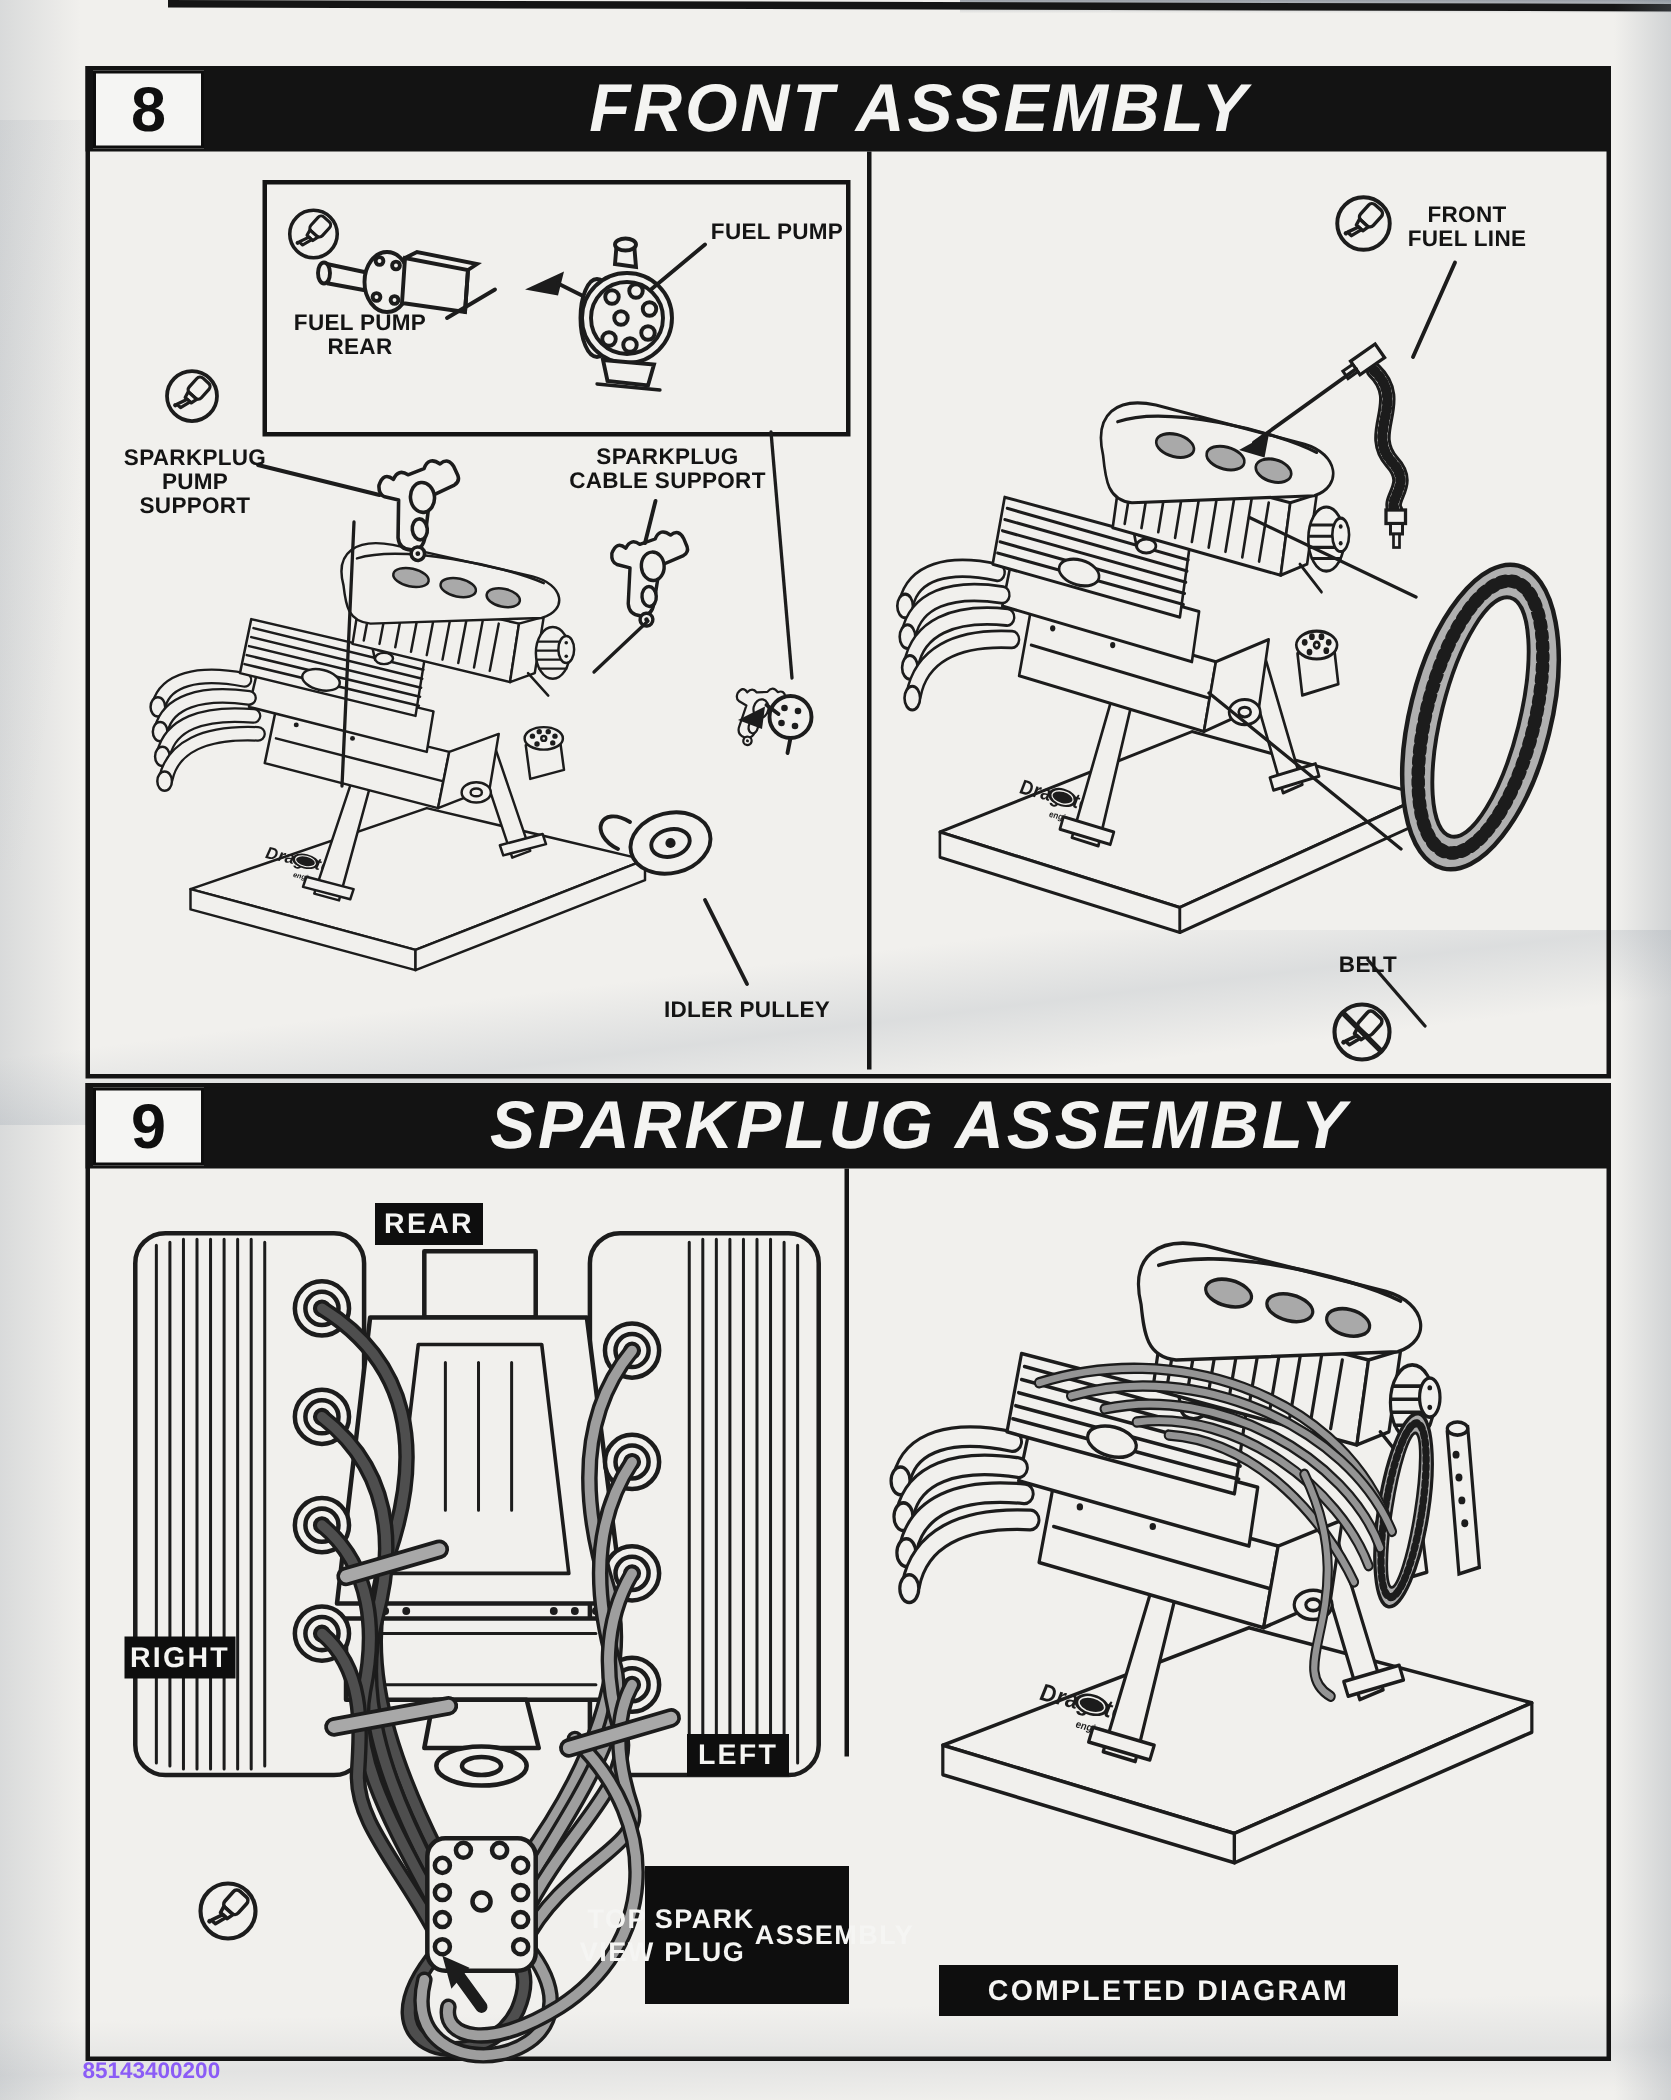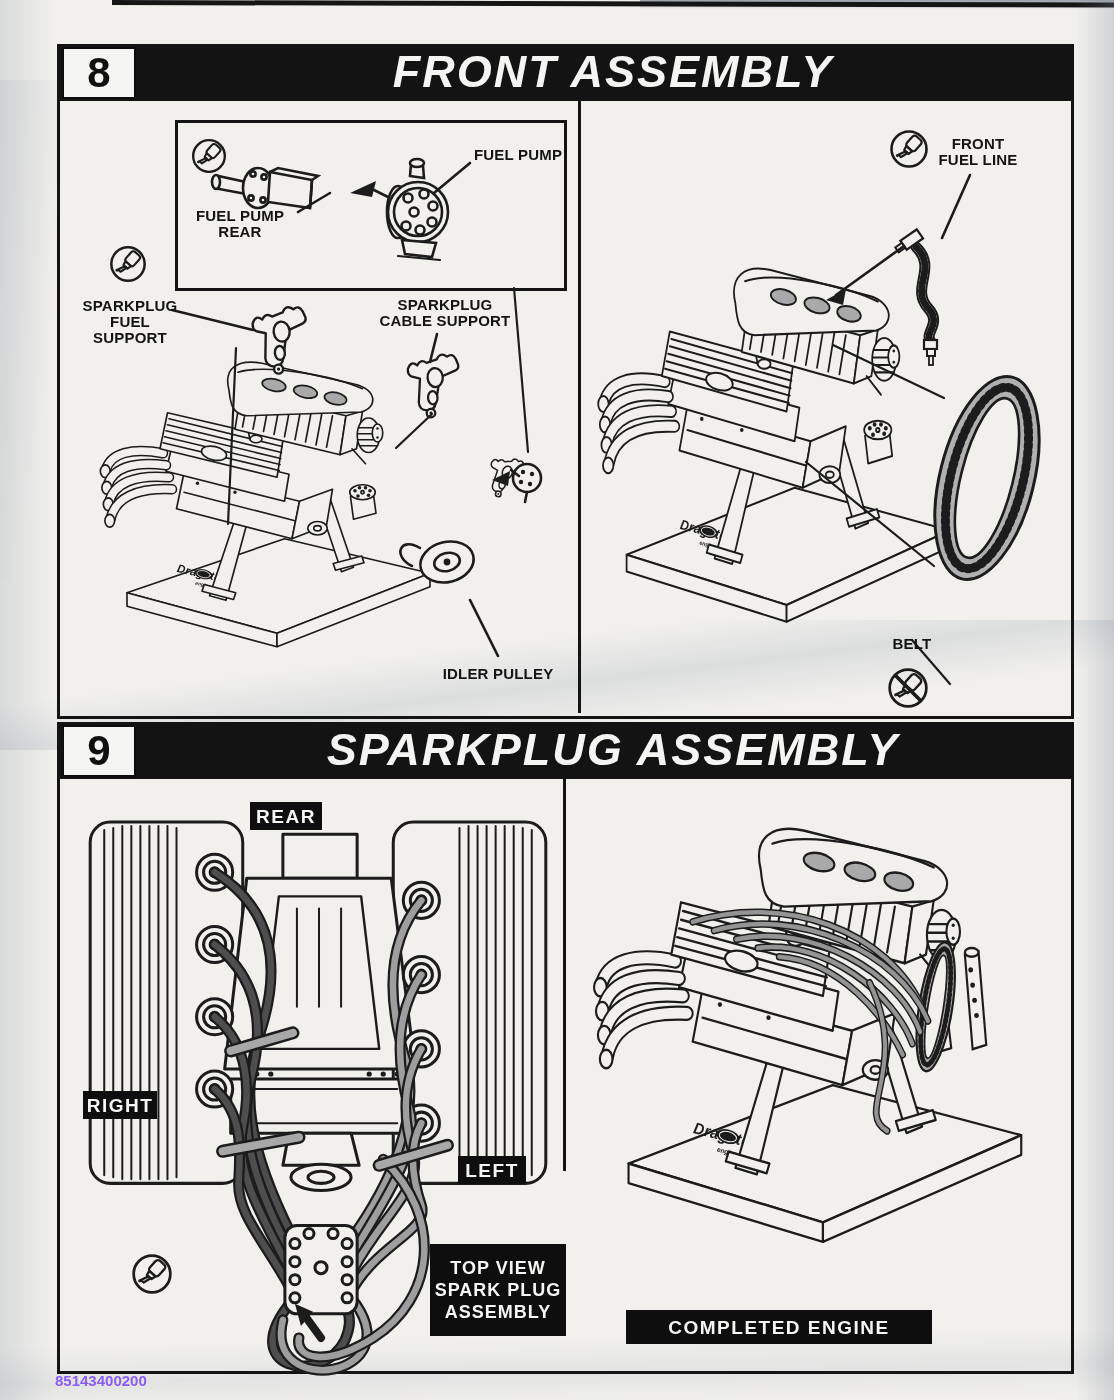--- a/index.html
+++ b/index.html
@@ -30,21 +30,21 @@
          font:italic bold 45px/50px "Liberation Sans",sans-serif;color:#f4f4f2;
          letter-spacing:2px;padding-left:95px;}
   .vdiv{position:absolute;width:3px;background:#141414;}
   
   .lbl{position:absolute;font:bold 15px/16px "Liberation Sans",sans-serif;color:#141414;
        text-align:center;letter-spacing:.2px;}
   .tag{position:absolute;background:#0e0e0e;color:#f5f5f3;
        font:bold 19px/1 "Liberation Sans",sans-serif;display:flex;align-items:center;
        justify-content:center;letter-spacing:1.5px;}
   .tagbox{position:absolute;background:#0e0e0e;color:#f5f5f3;text-align:center;
-          font:bold 18px/22px "Liberation Sans",sans-serif;display:flex;flex-direction:column;
+          font:bold 18px/22px "Liberation Sans",sans-serif;display:flex;flex-direction:row;
           align-items:center;justify-content:center;letter-spacing:1px;}
   .partnum{position:absolute;font:bold 15px "Liberation Sans",sans-serif;color:#8b5cf6;}
   .inset{position:absolute;border:3px solid #141414;}
   .ill{position:absolute;}
   svg{overflow:visible;}
   .logo-main{font:italic bold 15px "Liberation Sans",sans-serif;fill:#1c1c1c;letter-spacing:.5px;}
   .logo-sub{font:italic bold 6.5px "Liberation Sans",sans-serif;fill:#1c1c1c;}
 </style>
 </head>
 <body>
@@ -289,21 +289,21 @@
   <div class="lbl" style="left:468px;top:147px;width:100px">FUEL PUMP</div>
   <div class="lbl" style="left:180px;top:208px;width:120px">
     <div>FUEL PUMP</div>
     <div>REAR</div>
   </div>
   <svg class="ill" style="left:108px;top:244px;width:40px;height:40px" viewBox="0 0 48 48">
       <use href="#glue"></use>
     </svg>
   <div class="lbl" style="left:70px;top:298px;width:120px">
     <div>SPARKPLUG</div>
-    <div>FUEL</div>
+    <div>PUMP</div>
     <div>SUPPORT</div>
   </div>
   <div class="lbl" style="left:375px;top:297px;width:140px">
     <div>SPARKPLUG</div>
     <div>CABLE SUPPORT</div>
   </div>
   <div class="lbl" style="left:438px;top:666px;width:120px">IDLER PULLEY</div>
   <svg class="ill" style="left:888px;top:128px;width:42px;height:42px" viewBox="0 0 48 48">
       <use href="#glue"></use>
     </svg>
@@ -478,17 +478,17 @@
   <div class="tag" style="left:83px;top:1091px;width:74px;height:28px">RIGHT</div>
   <div class="tag" style="left:458px;top:1156px;width:68px;height:28px">LEFT</div>
   <svg class="ill" style="left:130px;top:1252px;width:44px;height:44px" viewBox="0 0 48 48">
       <use href="#glue"></use>
     </svg>
   <div class="tagbox" style="left:430px;top:1244px;width:136px;height:92px">
     <div>TOP VIEW</div>
     <div>SPARK PLUG</div>
     <div>ASSEMBLY</div>
   </div>
-  <div class="tag" style="left:626px;top:1310px;width:306px;height:34px">COMPLETED ENGINE</div>
+  <div class="tag" style="left:626px;top:1310px;width:306px;height:34px">COMPLETED DIAGRAM</div>
 
   <div class="partnum" style="left:55px;top:1372px">85143400200</div>
 
 </div>
 
 </body></html>

